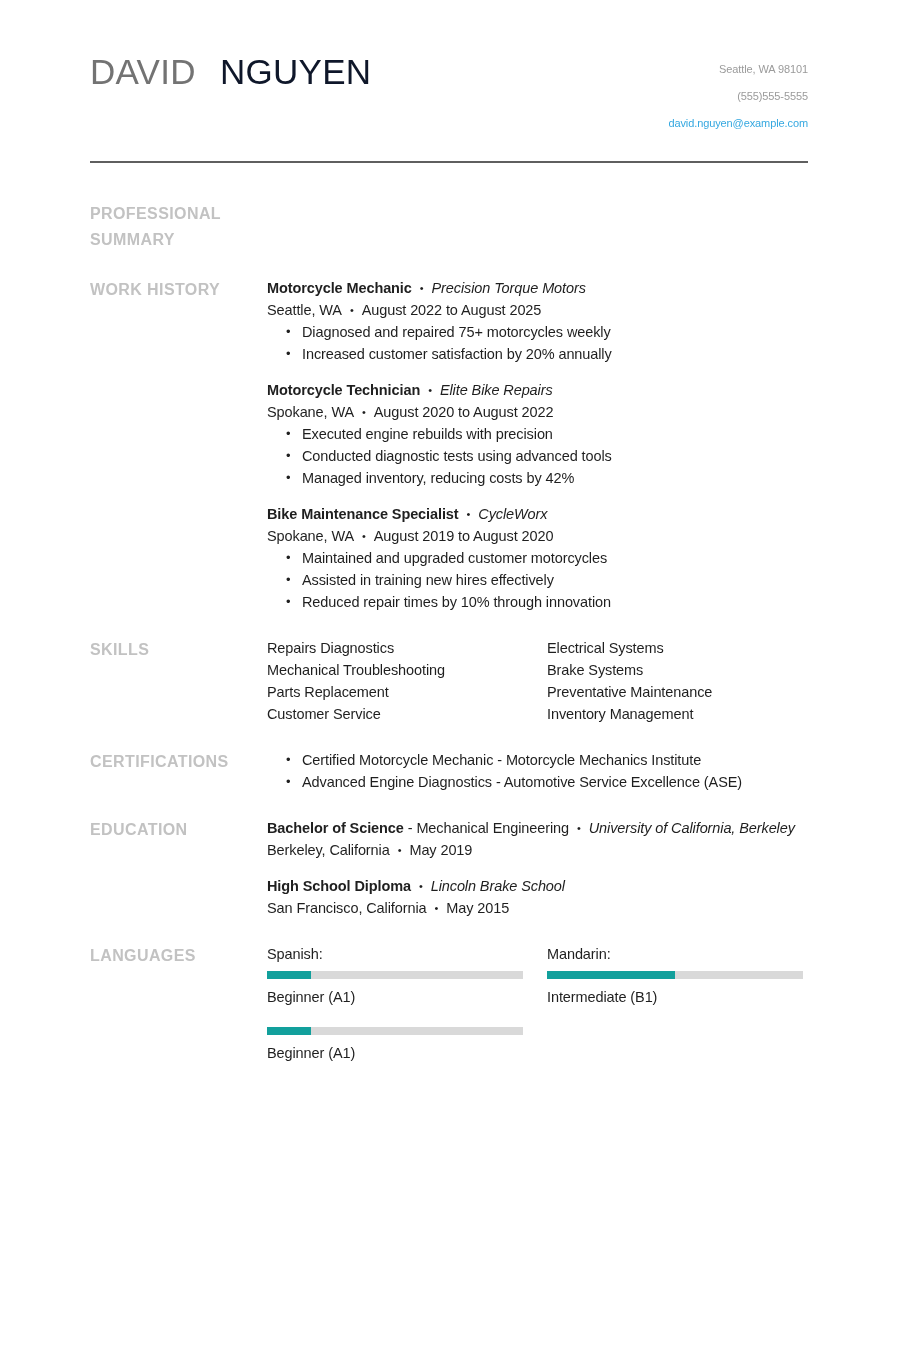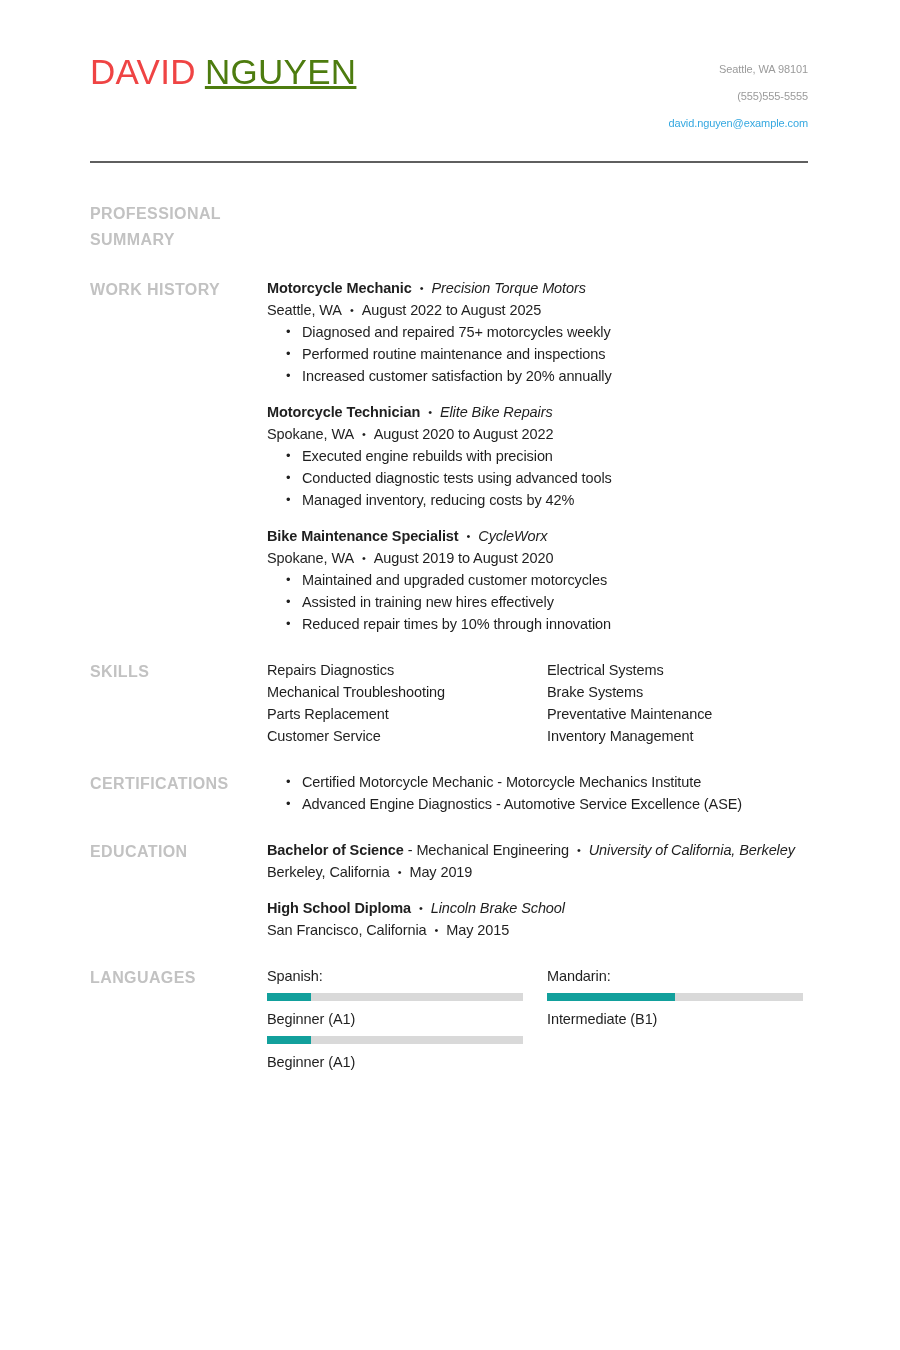--- a/index.html
+++ b/index.html
@@ -13,22 +13,22 @@
     width: 900px;
     min-height: 1350px;
     background: #ffffff;
     padding: 50px 92px 60px 90px;
     position: relative;
   }
 
   
   .header { display: flex; justify-content: space-between; align-items: flex-start; }
   .name { margin: 0; font-size: 35px; font-weight: 400; letter-spacing: 0.3px; line-height: 44px; white-space: nowrap; }
-  .name .first { color: #ef4444; margin-right: 9px; }
-  .name .last  { color: #4d7c0f; text-decoration: underline; }
+  .name .first { color: #737373; margin-right: 24px; }
+  .name .last  { color: #0f172a; }
   .contact { text-align: right; font-size: 11px; line-height: 27px; color: #9b9b9b; padding-top: 6px; }
   .contact .email { color: #35a8e0; text-decoration: none; display: block; cursor: pointer; }
 
   .divider { border: none; border-top: 2px solid #5f5f5f; margin: 24px 0 0 0; }
 
   
   .sections { margin-top: 38px; }
   .section { display: grid; grid-template-columns: 177px 1fr; margin-bottom: 24px; }
   .section-label {
     color: #c2c2c2; font-weight: 700; font-size: 16px;
@@ -53,21 +53,21 @@
   .skill-col div { line-height: 22px; }
 
   
   .edu-entry { margin-bottom: 14px; }
   .edu-entry:last-child { margin-bottom: 0; }
   .edu-entry .degree { font-weight: 700; }
   .edu-entry .field { margin-left: 4px; }
   .edu-entry .school { font-style: italic; }
 
   
-  .lang-grid { display: grid; grid-template-columns: 280px 1fr; }
+  .lang-grid { display: grid; grid-template-columns: 280px 1fr; row-gap: 13px; }
   .lang-item { width: 256px; }
   .lang-name { line-height: 22px; }
   .lang-bar { margin-top: 6px; height: 8px; background: #d9d9d9; position: relative; }
   .lang-bar-fill { position: absolute; left: 0; top: 0; bottom: 0; background: #12a09c; }
   .lang-level { margin-top: 7px; line-height: 22px; }
 </style>
 </head>
 <body>
 
 <div class="page">
@@ -97,21 +97,20 @@
 
         <div class="job">
           <div class="line1">
             <span class="title">Motorcycle Mechanic</span><span class="sep-dot">•</span><span class="company">Precision Torque Motors</span>
           </div>
           <div class="line2">
             <span>Seattle, WA</span><span class="sep-dot">•</span><span>August 2022 to August 2025</span>
           </div>
           <ul class="bullets">
             <li>Diagnosed and repaired 75+ motorcycles weekly</li>
-            <li>Performed routine maintenance and inspections</li>
             <li>Increased customer satisfaction by 20% annually</li>
           </ul>
         </div>
 
         <div class="job">
           <div class="line1">
             <span class="title">Motorcycle Technician</span><span class="sep-dot">•</span><span class="company">Elite Bike Repairs</span>
           </div>
           <div class="line2">
             <span>Spokane, WA</span><span class="sep-dot">•</span><span>August 2020 to August 2022</span>

